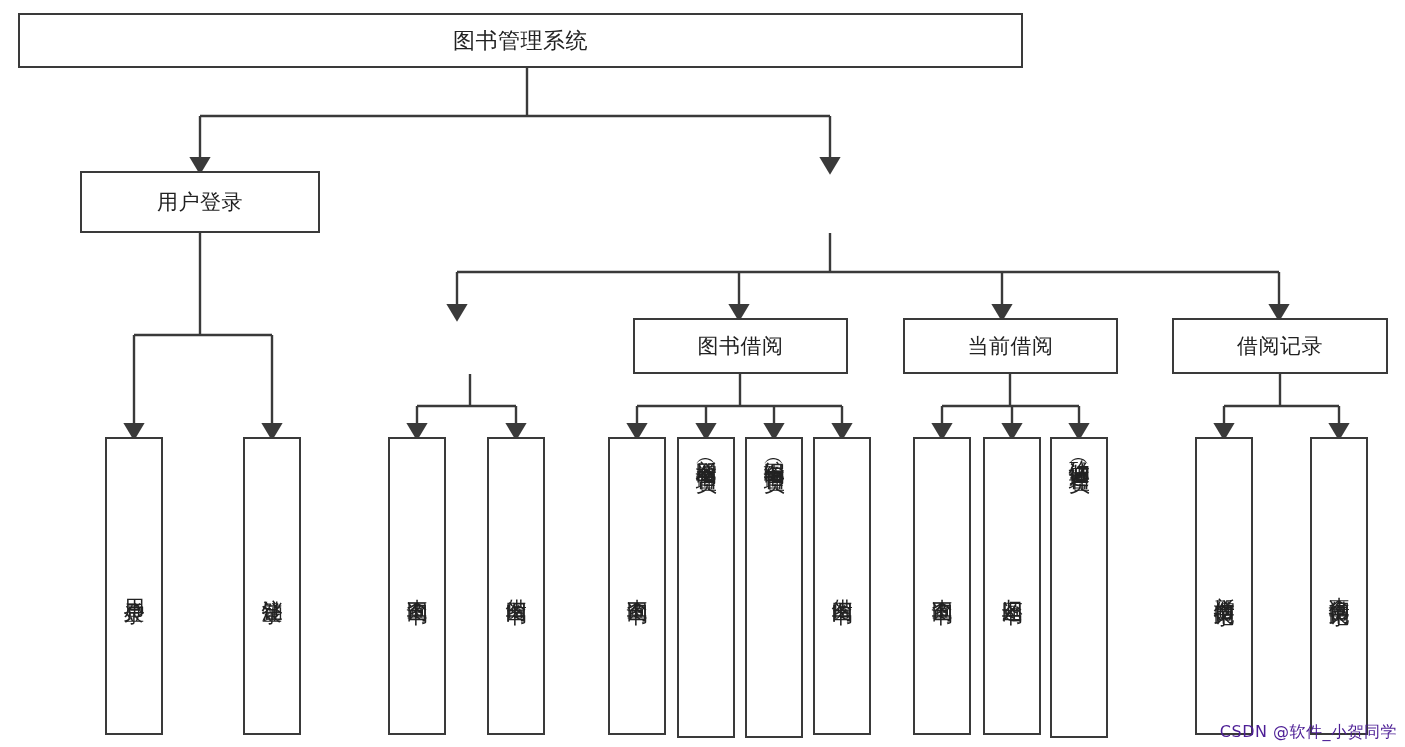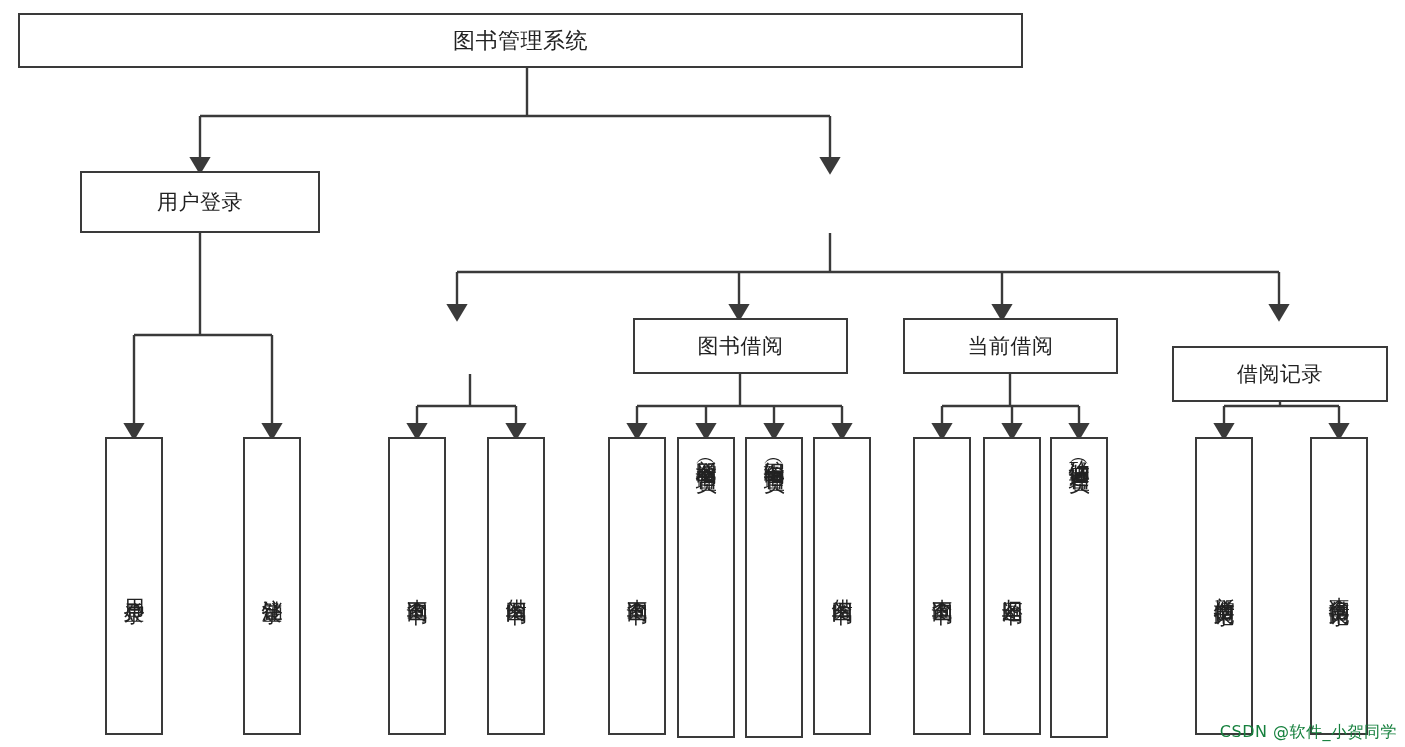--- a/index.html
+++ b/index.html
@@ -71,21 +71,21 @@
     align-items: flex-start;
   }
   .node.vertical.topalign .node-label {
     margin-top: 4px;
   }
   .watermark {
     position: absolute;
     right: 8px;
     bottom: 4px;
     font-size: 16px;
-    color: #15803d;
+    color: #4c1d95;
     letter-spacing: 0.5px;
     z-index: 3;
     white-space: nowrap;
     font-family: "DejaVu Sans", "Liberation Sans", sans-serif;
     margin-left: 10px;
   }
 </style>
 </head>
 <body>
 
@@ -150,21 +150,21 @@
   <div class="node" style="left:80px; top:171px; width:240px; height:62px;">
     <span class="node-label">用户登录</span>
   </div>
 
   <div class="node" style="left:633px; top:318px; width:215px; height:56px;">
     <span class="node-label">图书借阅</span>
   </div>
   <div class="node" style="left:903px; top:318px; width:215px; height:56px;">
     <span class="node-label">当前借阅</span>
   </div>
-  <div class="node" style="left:1172px; top:318px; width:216px; height:56px;margin-top:28px;">
+  <div class="node" style="left:1172px; top:318px; width:216px; height:56px;">
     <span class="node-label">借阅记录</span>
   </div>
 
   <div class="node vertical centered" style="left:105px; top:437px; width:58px; height:298px;">
     <span class="node-label">用户登录</span>
   </div>
   <div class="node vertical centered" style="left:243px; top:437px; width:58px; height:298px;">
     <span class="node-label">注销登录</span>
   </div>
 

